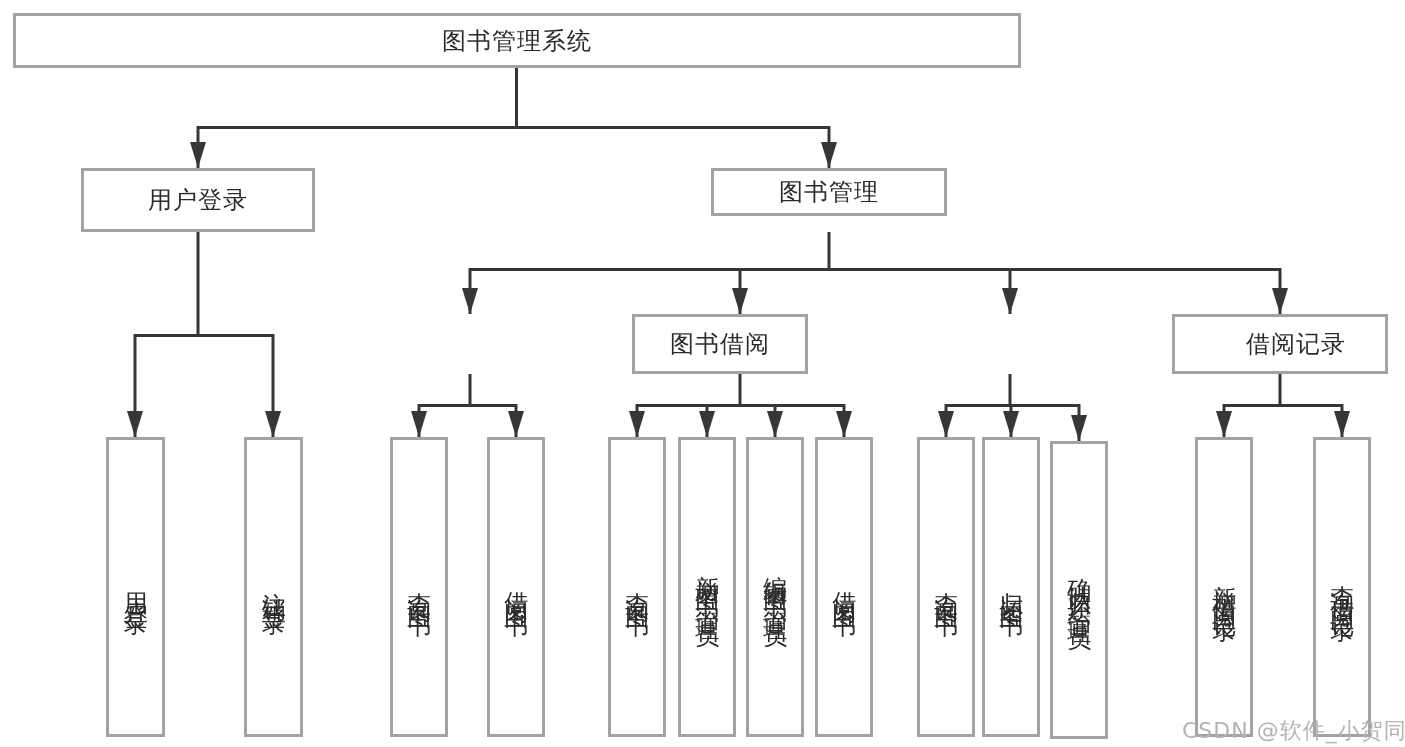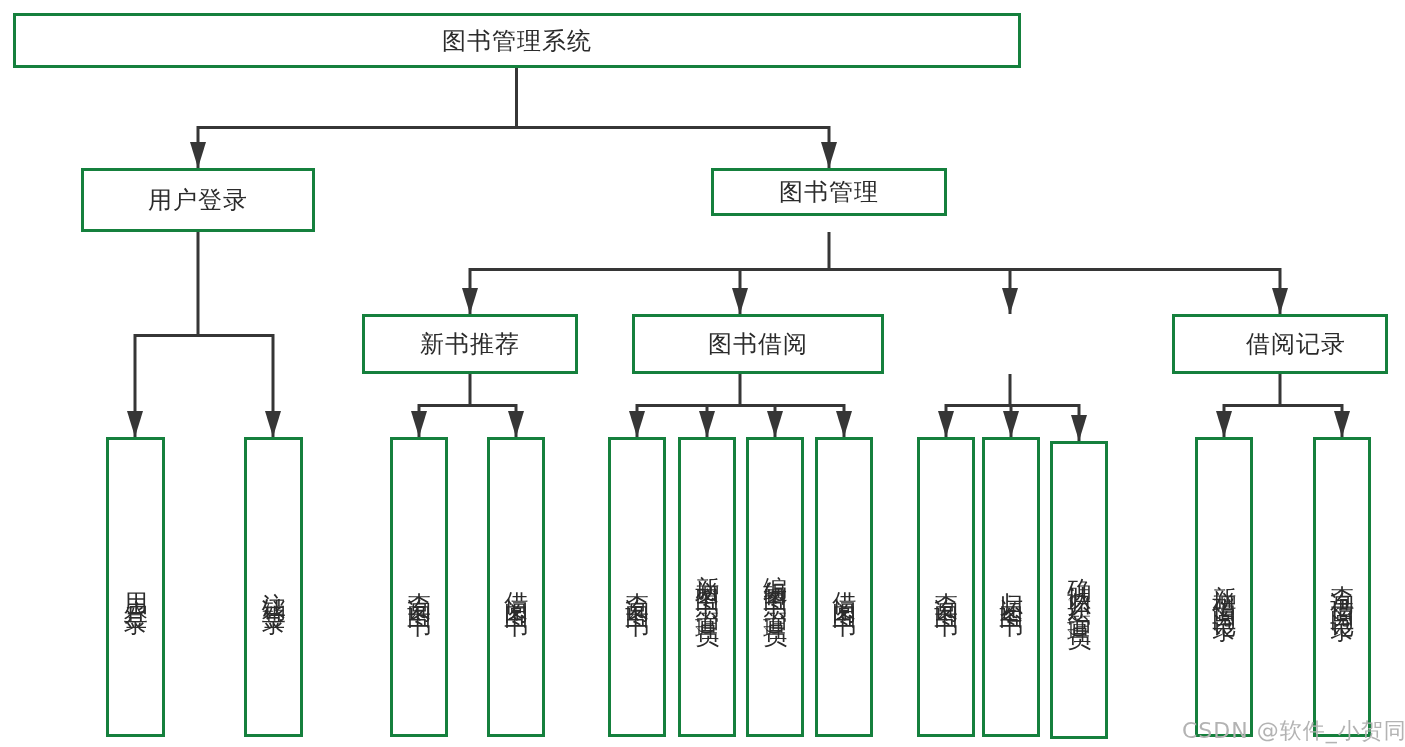--- a/index.html
+++ b/index.html
@@ -12,21 +12,21 @@
     overflow: hidden;
   }
   #connectors {
     position: absolute;
     left: 0; top: 0;
     width: 1405px; height: 747px;
   }
   .box {
     position: absolute;
     box-sizing: border-box;
-    border: 3px solid #15803d;
+    border: 3px solid #a3a3a3;
     background: #ffffff;
     display: flex;
     align-items: center;
     justify-content: center;
     color: #2b2b2b;
   }
   .hbox { font-size: 24px; letter-spacing: 1px; white-space: nowrap; }
   .vbox .vtext {
     writing-mode: vertical-rl;
     text-orientation: mixed;
@@ -92,22 +92,21 @@
       <line x1="1224" y1="404" x2="1224" y2="437" marker-end="url(#arrow)"></line>
       <line x1="1342" y1="404" x2="1342" y2="437" marker-end="url(#arrow)"></line>
     </g>
   </svg>
 
   <div class="box hbox" style="left:13px; top:13px; width:1008px; height:55px;">图书管理系统</div>
 
   <div class="box hbox" style="left:81px; top:168px; width:234px; height:64px;">用户登录</div>
   <div class="box hbox" style="left:711px; top:168px; width:236px; height:48px;">图书管理</div>
 
-  <div class="box hbox" style="left:362px; top:314px; width:216px; height:60px;">新书推荐</div>
-  <div class="box hbox" style="left:632px; top:314px; width:252px; height:60px;">图书借阅</div>
+  <div class="box hbox" style="left:632px; top:314px; width:176px; height:60px;">图书借阅</div>
   <div class="box hbox" style="left:1172px; top:314px; width:216px; height:60px;padding-left:32px;">借阅记录</div>
 
   <div class="box vbox" style="left:106px; top:437px; width:59px; height:300px;">
     <span class="vtext">用户登录</span>
   </div>
   <div class="box vbox" style="left:244px; top:437px; width:59px; height:300px;">
     <span class="vtext">注销登录</span>
   </div>
 
   <div class="box vbox" style="left:390px; top:437px; width:58px; height:300px;">

